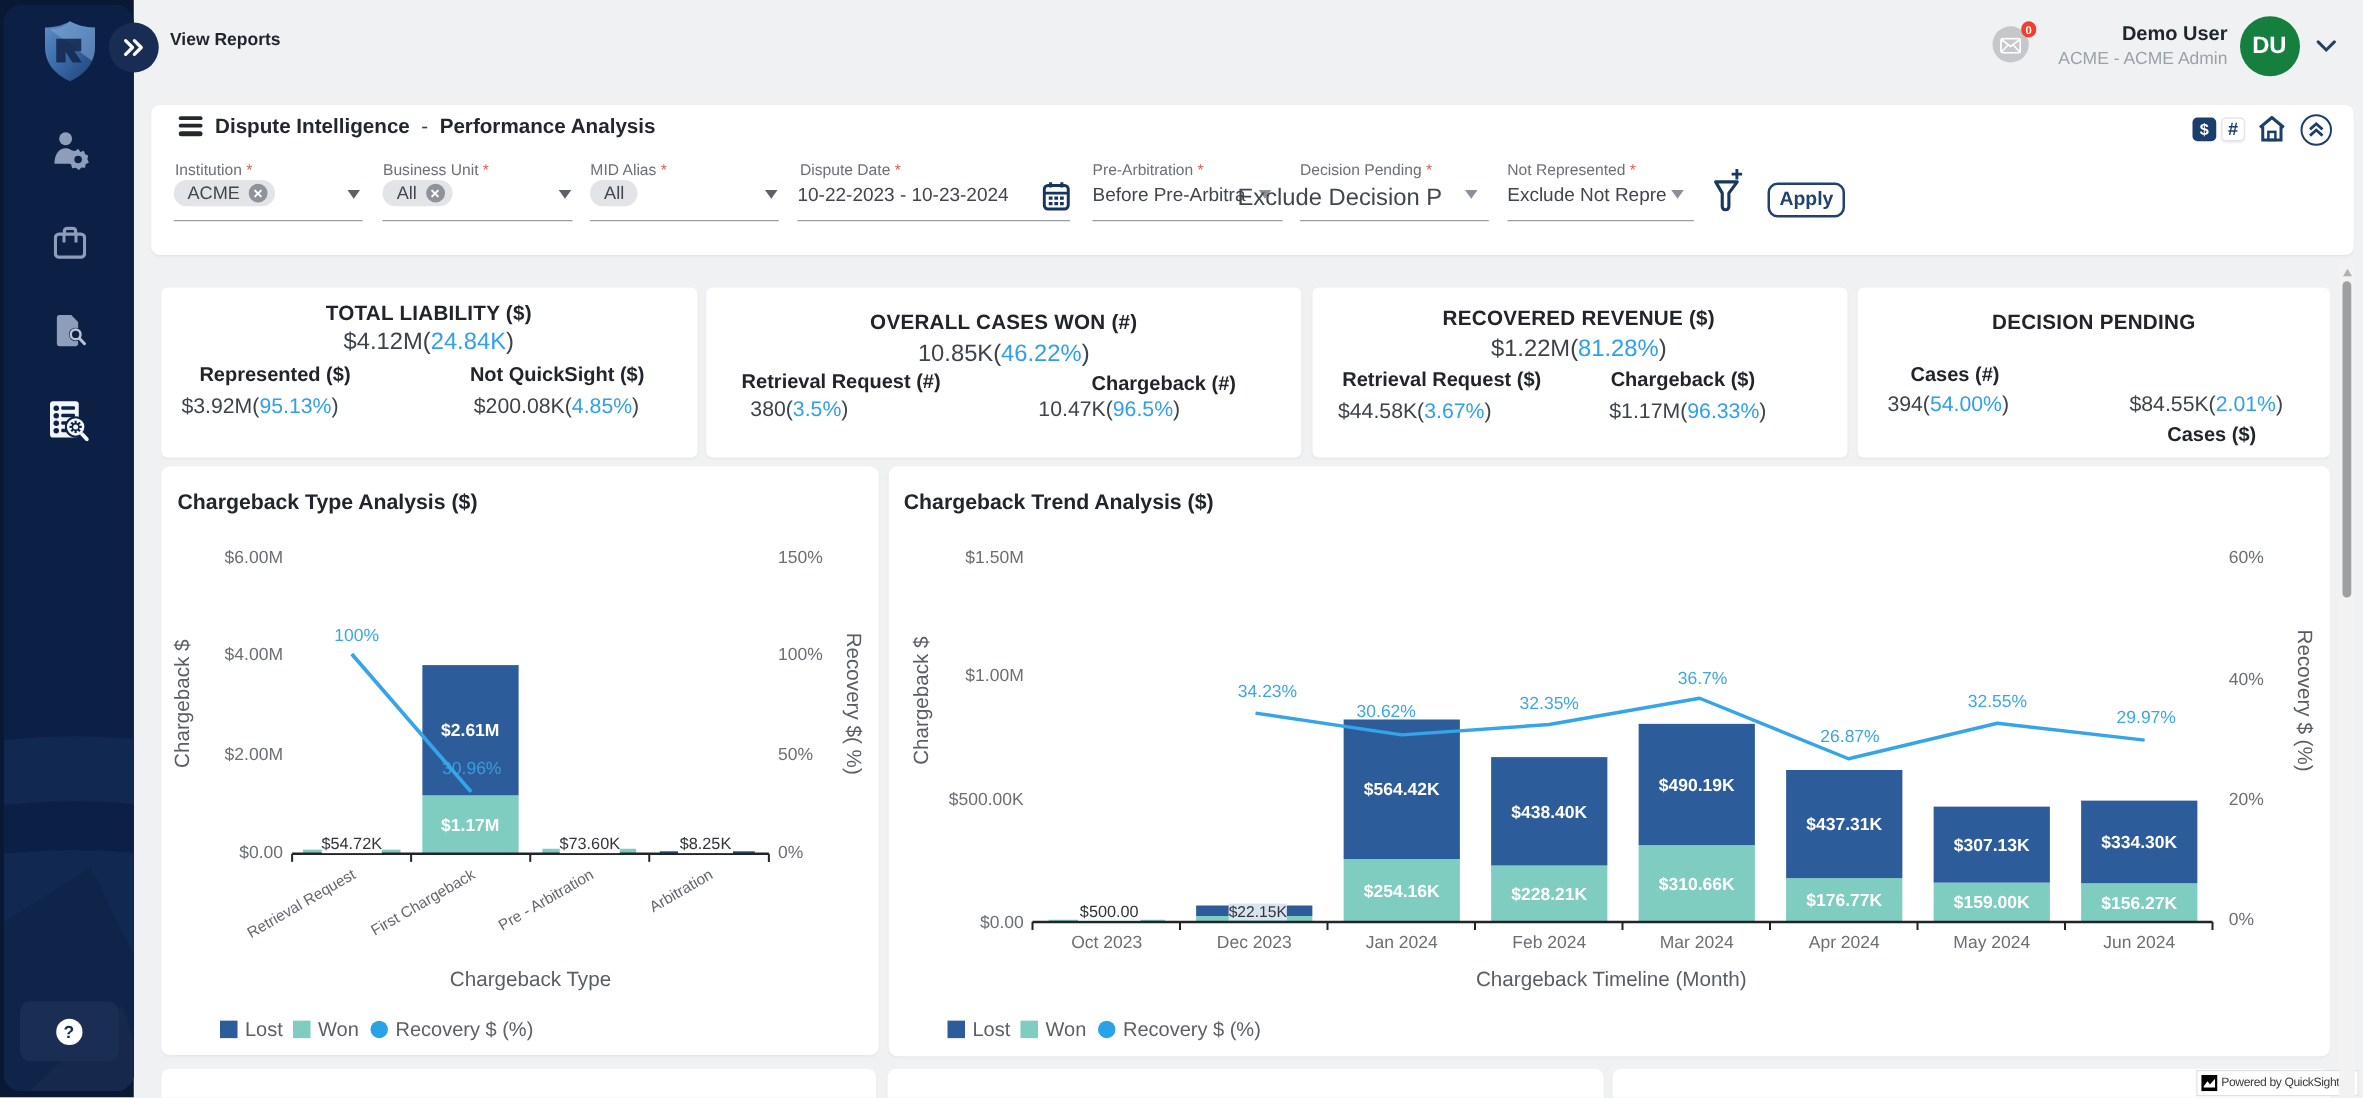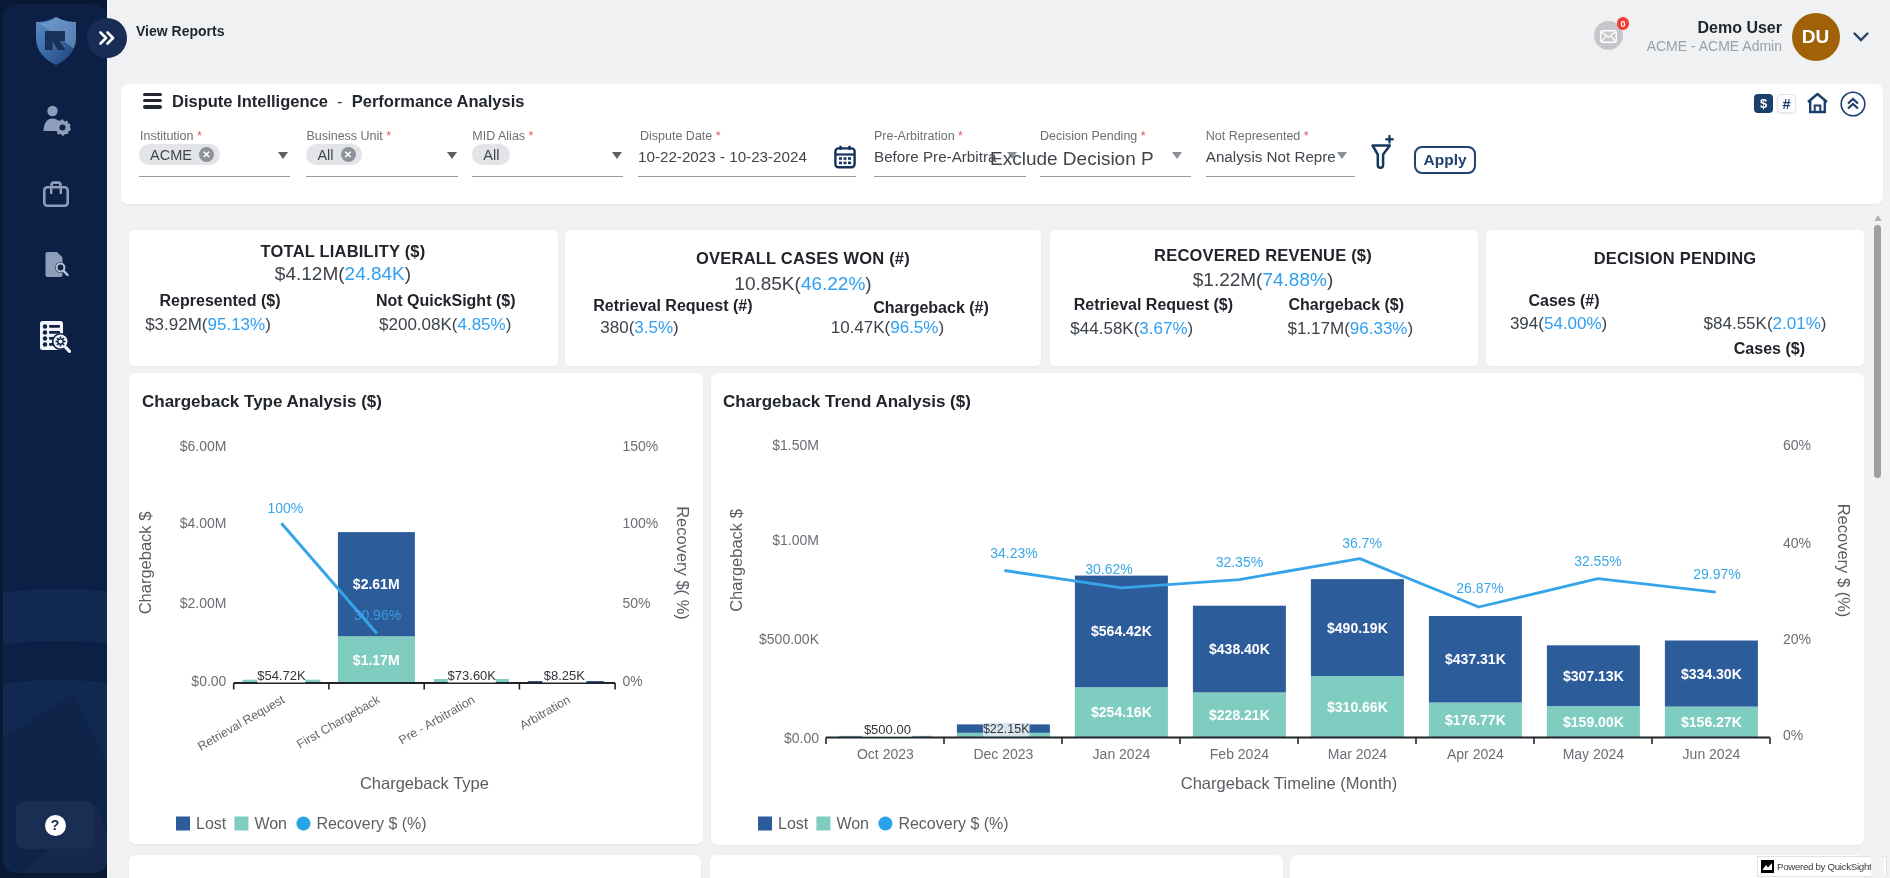--- a/index.html
+++ b/index.html
@@ -110,21 +110,21 @@
 <div class="abs" style="left:1594px;top:21px;width:29px;height:29px;border-radius:50%;background:#c5c7cb;"></div>
 <svg class="abs" style="left:1600px;top:30px;" width="17" height="13" viewBox="0 0 17 13">
   <rect x="0.8" y="0.8" width="15.4" height="11.4" rx="1.5" fill="none" stroke="#fff" stroke-width="1.4"></rect>
   <path d="M1 1.5 L8.5 7.2 L16 1.5" fill="none" stroke="#fff" stroke-width="1.4"></path>
   <path d="M1 11.8 L6.2 6.2 M16 11.8 L10.8 6.2" fill="none" stroke="#fff" stroke-width="1.2"></path>
 </svg>
 <div class="abs" style="left:1616.6px;top:17.2px;width:12.8px;height:12.8px;border-radius:50%;background:#f23d30;color:#fff;font-size:9px;font-weight:bold;display:flex;align-items:center;justify-content:center;">0</div>
 
 <div class="abs" style="left:1582px;top:19px;width:200px;text-align:right;font-size:16px;font-weight:bold;color:#20262e;">Demo User</div>
 <div class="abs" style="left:1582px;top:38px;width:200px;text-align:right;font-size:14px;color:#9aa1a8;">ACME - ACME Admin</div>
-<div class="abs" style="left:1791.5px;top:13px;width:48px;height:48px;border-radius:50%;background:#a16207;color:#fff;display:flex;align-items:center;justify-content:center;font-size:19px;font-weight:bold;">DU</div>
+<div class="abs" style="left:1791.5px;top:13px;width:48px;height:48px;border-radius:50%;background:#15803d;color:#fff;display:flex;align-items:center;justify-content:center;font-size:19px;font-weight:bold;">DU</div>
 <svg class="abs" style="left:1853px;top:32px;" width="16" height="10" viewBox="0 0 16 10">
   <path d="M1.5 1.5 L8 8 L14.5 1.5" fill="none" stroke="#25415f" stroke-width="2.4" stroke-linecap="round"></path>
 </svg>
 
 <div class="panel" style="left:121px;top:84px;width:1762px;height:120px;"></div>
 
 <div class="abs" style="left:142.5px;top:93px;width:19.5px;height:3.3px;background:#23282f;border-radius:2px;"></div>
 <div class="abs" style="left:142.5px;top:99.2px;width:19.5px;height:3.3px;background:#23282f;border-radius:2px;"></div>
 <div class="abs" style="left:142.5px;top:105.4px;width:19.5px;height:3.3px;background:#23282f;border-radius:2px;"></div>
 <div class="abs" style="left:172px;top:92px;font-size:16.5px;font-weight:bold;color:#22262e;">Dispute Intelligence&nbsp;&nbsp;<span style="font-weight:normal;color:#3a3f46;">-</span>&nbsp;&nbsp;Performance Analysis</div>
@@ -166,21 +166,21 @@
 <div class="abs fval" style="left:874px;top:147.5px;font-size:15.2px;">Before Pre-Arbitra</div>
 <div class="caret" style="left:1007px;top:151.7px;border-top-color:#8a9097;"></div>
 <div class="uline" style="left:874px;top:175.8px;width:151.7px;"></div>
 
 <div class="abs flabel" style="left:1040px;top:129px;">Decision Pending <span class="red">*</span></div>
 <div class="abs fval" style="left:990px;top:147.5px;font-size:19px;">Exclude Decision P</div>
 <div class="caret" style="left:1172px;top:151.7px;border-top-color:#8a9097;"></div>
 <div class="uline" style="left:1040px;top:175.8px;width:150.7px;"></div>
 
 <div class="abs flabel" style="left:1205.8px;top:129px;">Not Represented <span class="red">*</span></div>
-<div class="abs fval" style="left:1205.8px;top:147.5px;font-size:15.2px;">Analysis Not Repre</div>
+<div class="abs fval" style="left:1205.8px;top:147.5px;font-size:15.2px;">Exclude Not Repre</div>
 <div class="caret" style="left:1337px;top:151.7px;border-top-color:#8a9097;"></div>
 <div class="uline" style="left:1205.8px;top:175.8px;width:149.7px;"></div>
 
 <svg class="abs" style="left:1368px;top:134px;" width="30" height="37" viewBox="0 0 30 37">
   <path d="M4.5 11.5 H21.8 L15.1 20.5 V31 C15.1 32.8 13.9 33.8 12.4 33.8 C10.9 33.8 9.8 32.8 9.8 31 V20.5 Z" fill="none" stroke="#17395f" stroke-width="2.5" stroke-linejoin="round" stroke-linecap="round"></path>
   <line x1="17.3" y1="5.3" x2="25.7" y2="5.3" stroke="#17395f" stroke-width="2.3"></line>
   <line x1="21.5" y1="1.1" x2="21.5" y2="9.5" stroke="#17395f" stroke-width="2.3"></line>
 </svg>
 <div class="abs" style="left:1414.4px;top:145.9px;width:61.5px;height:28.5px;border:2px solid #20426f;border-radius:8px;display:flex;align-items:center;justify-content:center;font-size:15.5px;font-weight:bold;color:#20426f;">Apply</div>
 
@@ -210,21 +210,21 @@
 <div class="abs ctr kpi-val" style="left:295.2px;top:315px;width:300px;">$200.08K(<span class="blue">4.85%</span>)</div>
 
 <div class="abs ctr kpi-title" style="left:603px;top:249px;width:400px;">OVERALL CASES WON (#)</div>
 <div class="abs ctr kpi-big" style="left:603px;top:272.5px;width:400px;">10.85K(<span class="blue">46.22%</span>)</div>
 <div class="abs ctr kpi-sub" style="left:522.9px;top:297.3px;width:300px;">Retrieval Request (#)</div>
 <div class="abs ctr kpi-val" style="left:489.5px;top:318.2px;width:300px;">380(<span class="blue">3.5%</span>)</div>
 <div class="abs ctr kpi-sub" style="left:781px;top:298.5px;width:300px;">Chargeback (#)</div>
 <div class="abs ctr kpi-val" style="left:737.4px;top:318.2px;width:300px;">10.47K(<span class="blue">96.5%</span>)</div>
 
 <div class="abs ctr kpi-title" style="left:1063px;top:245.5px;width:400px;">RECOVERED REVENUE ($)</div>
-<div class="abs ctr kpi-big" style="left:1063px;top:269.2px;width:400px;">$1.22M(<span class="blue">74.88%</span>)</div>
+<div class="abs ctr kpi-big" style="left:1063px;top:269.2px;width:400px;">$1.22M(<span class="blue">81.28%</span>)</div>
 <div class="abs ctr kpi-sub" style="left:1003.4px;top:296.1px;width:300px;">Retrieval Request ($)</div>
 <div class="abs ctr kpi-val" style="left:981.8px;top:318.9px;width:300px;">$44.58K(<span class="blue">3.67%</span>)</div>
 <div class="abs ctr kpi-sub" style="left:1196.3px;top:296.1px;width:300px;">Chargeback ($)</div>
 <div class="abs ctr kpi-val" style="left:1200.3px;top:318.9px;width:300px;">$1.17M(<span class="blue">96.33%</span>)</div>
 
 <div class="abs ctr kpi-title" style="left:1475px;top:249px;width:400px;">DECISION PENDING</div>
 <div class="abs ctr kpi-sub" style="left:1414px;top:291.5px;width:300px;">Cases (#)</div>
 <div class="abs ctr kpi-val" style="left:1408.6px;top:313.5px;width:300px;">394(<span class="blue">54.00%</span>)</div>
 <div class="abs ctr kpi-sub" style="left:1659.4px;top:291.5px;width:220px;margin-top:48px;">Cases ($)</div>
 <div class="abs ctr kpi-val" style="left:1655px;top:313.5px;width:220px;">$84.55K(<span class="blue">2.01%</span>)</div>

